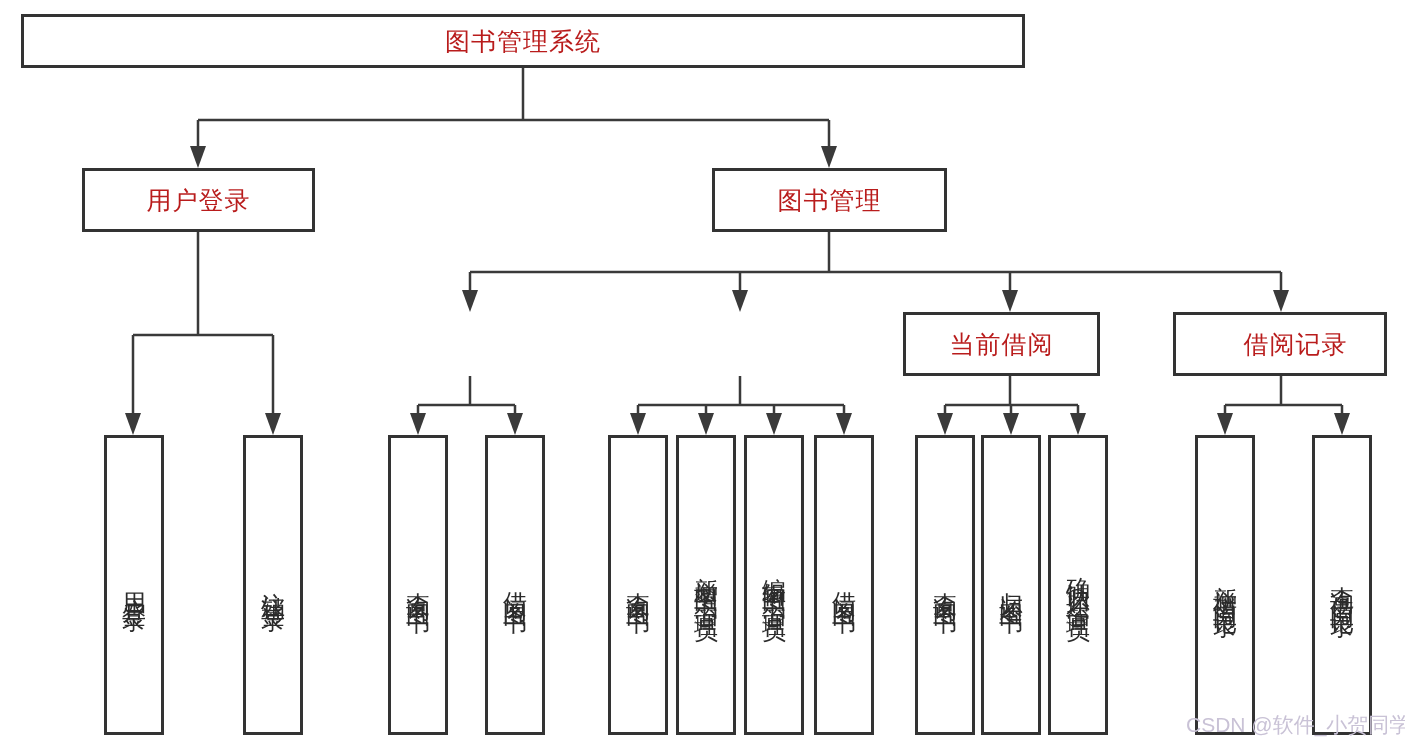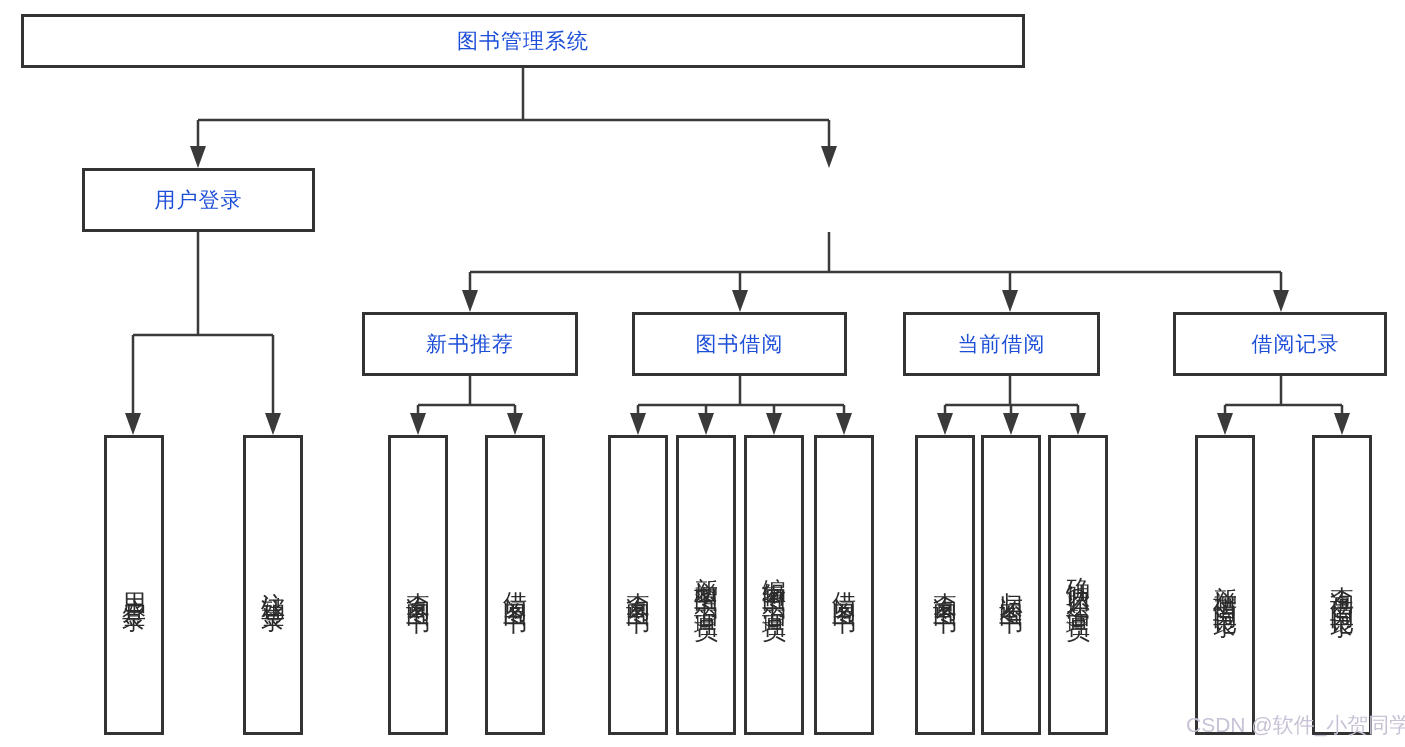--- a/index.html
+++ b/index.html
@@ -16,23 +16,23 @@
     position: absolute;
     box-sizing: border-box;
     background: #ffffff;
     border: 3px solid #333333;
     display: flex;
     align-items: center;
     justify-content: center;
     z-index: 2;
   }
   .node .hlabel {
-    font-size: 21px;
+    font-size: 25px;
     letter-spacing: 1px;
-    color: #1d4ed8;
+    color: #b91c1c;
     white-space: nowrap;
   }
   .root  { left: 21px;  top: 14px;  width: 1004px; height: 54px; }
   .lvl2, .lvl3 { height: 64px; top: 168px; }
   .lvl3 { top: 312px; }
   .leaf {
     top: 435px;
     width: 60px;
     height: 300px;
   }
@@ -117,27 +117,24 @@
     </g>
   </svg>
 
   <div class="node root">
     <span class="hlabel">图书管理系统</span>
   </div>
 
   <div class="node lvl2" style="left:82px; width:233px;">
     <span class="hlabel">用户登录</span>
   </div>
+  <div class="node lvl2" style="left:712px; width:235px;">
+    <span class="hlabel">图书管理</span>
+  </div>
 
-  <div class="node lvl3" style="left:362px; width:216px;">
-    <span class="hlabel">新书推荐</span>
-  </div>
-  <div class="node lvl3" style="left:632px; width:215px;">
-    <span class="hlabel">图书借阅</span>
-  </div>
   <div class="node lvl3" style="left:903px; width:197px;">
     <span class="hlabel">当前借阅</span>
   </div>
   <div class="node lvl3" style="left:1173px; width:214px;padding-left:31px;">
     <span class="hlabel">借阅记录</span>
   </div>
 
   <div class="node leaf" style="left:104px;">
     <span class="vtext">用户登录</span>
   </div>

